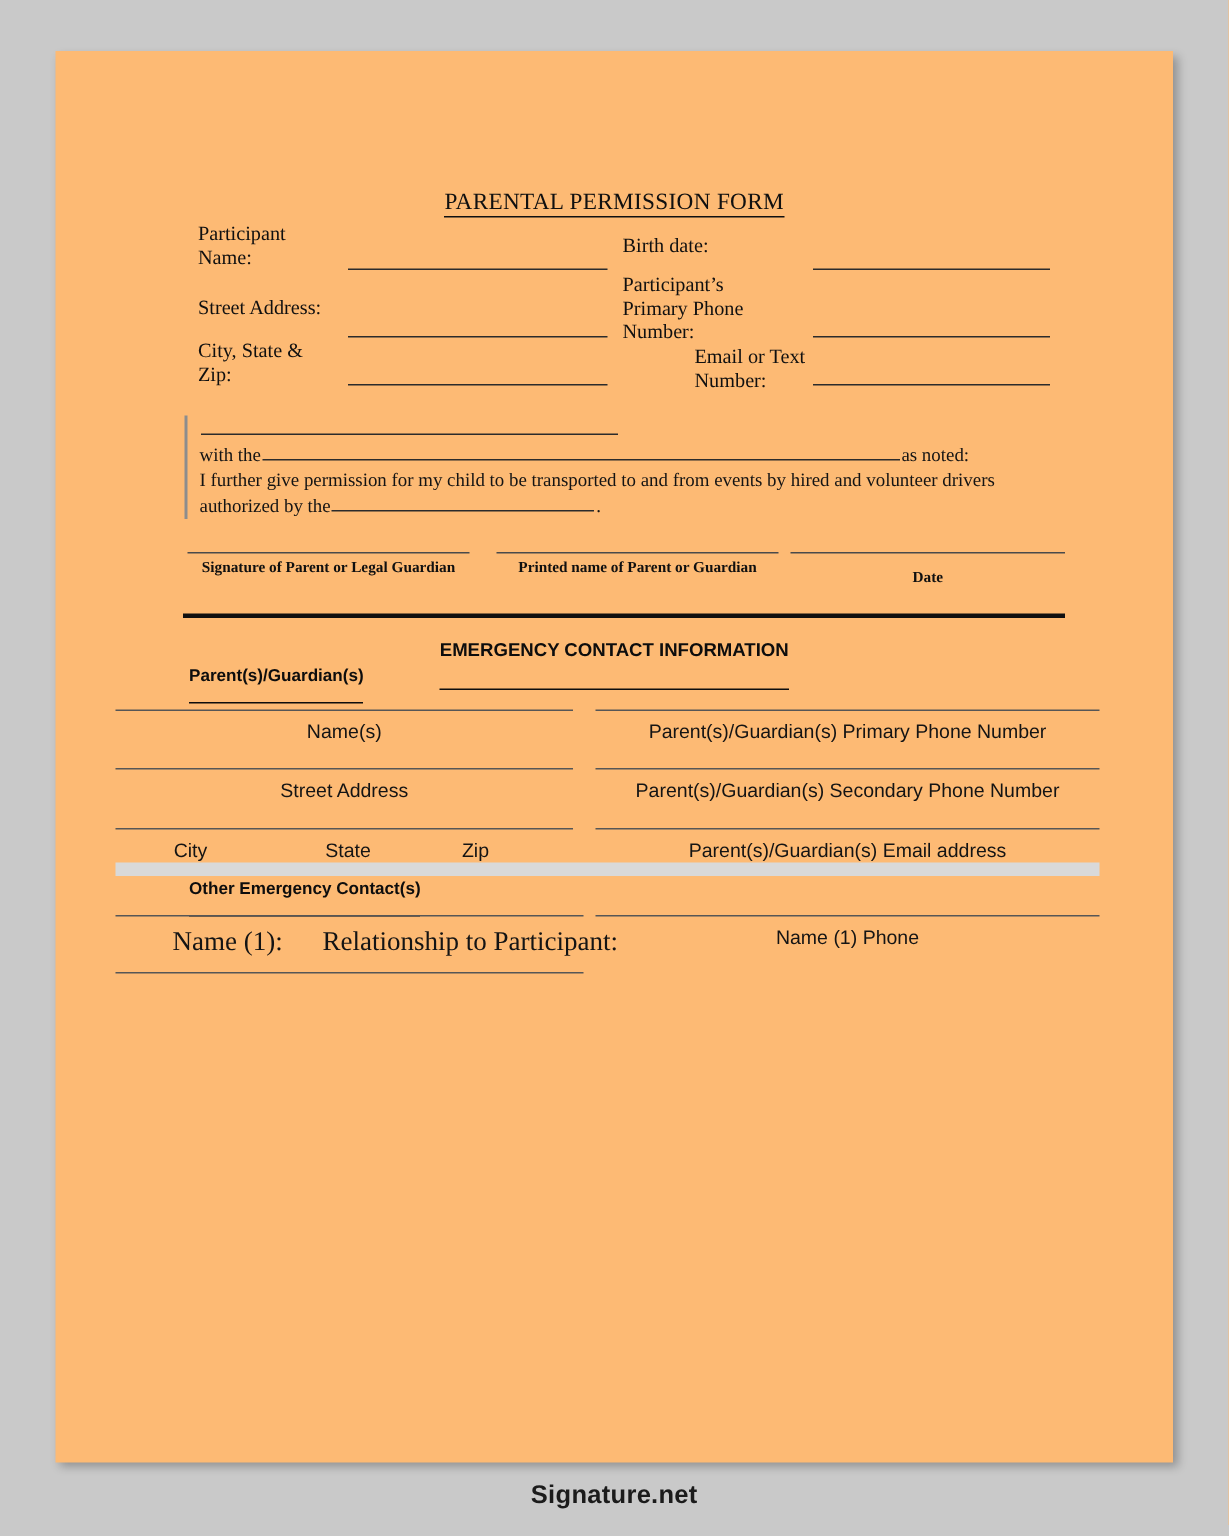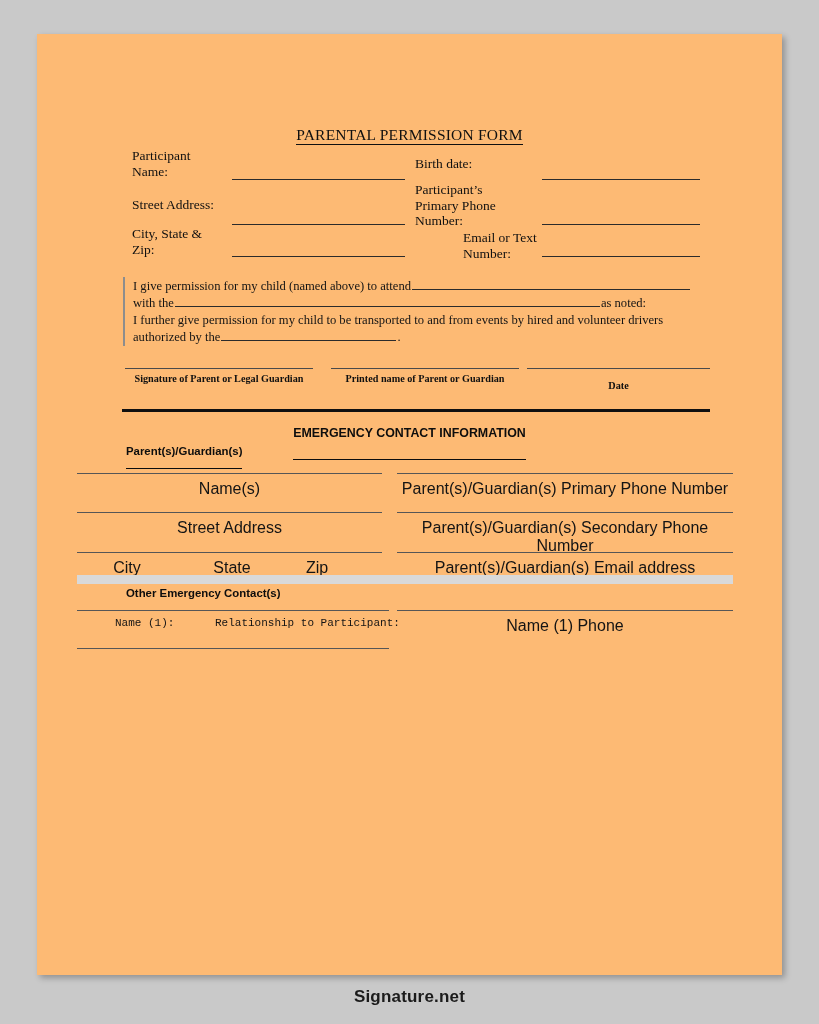--- a/index.html
+++ b/index.html
@@ -137,28 +137,28 @@
   }
 
   .ec-rule {
     position: absolute;
     height: 0;
     border-bottom: 1.6px solid #565656;
   }
   .ec-label {
     position: absolute;
     font-family: "Liberation Sans", sans-serif;
-    font-size: 16px;
+    font-size: 13px;
     color: #141414;
     text-align: center;
   }
   .ec-label-left {
     position: absolute;
-    font-family: Liberation Mono, monospace;
-    font-size: 11px;
+    font-family: Liberation Serif, serif;
+    font-size: 18px;
     color: #141414;
   }
 
   #gray-band {
     position: absolute;
     left: 40px;
     top: 541px;
     width: 656px;
     height: 9px;
     background: #d9d9d9;
@@ -217,21 +217,21 @@
   <div class="ident-rule" style="left:505px; top:190px; width:158px;"></div>
 
   <div class="ident-label" style="left:378px; top:196px;margin-left:48px;">
     <div>Email or Text</div>
     <div>Number:</div>
   </div>
   <div class="ident-rule" style="left:505px; top:222px; width:158px;"></div>
 
   <div id="permission-block">
     <div class="perm-line">
-      <span>I give permission for my child (named above) to attend</span><span class="fill" style="width:278px;"></span>
+      <span class="fill" style="width:278px;"></span>
     </div>
     <div class="perm-line">
       <span>with the</span><span class="fill" style="width:425px;"></span><span>as noted:</span>
     </div>
     <div class="perm-line">
       <span>I further give permission for my child to be transported to and from events by hired and volunteer drivers</span>
     </div>
     <div class="perm-line">
       <span>authorized by the</span><span class="fill" style="width:175px;"></span><span>.</span>
     </div>

